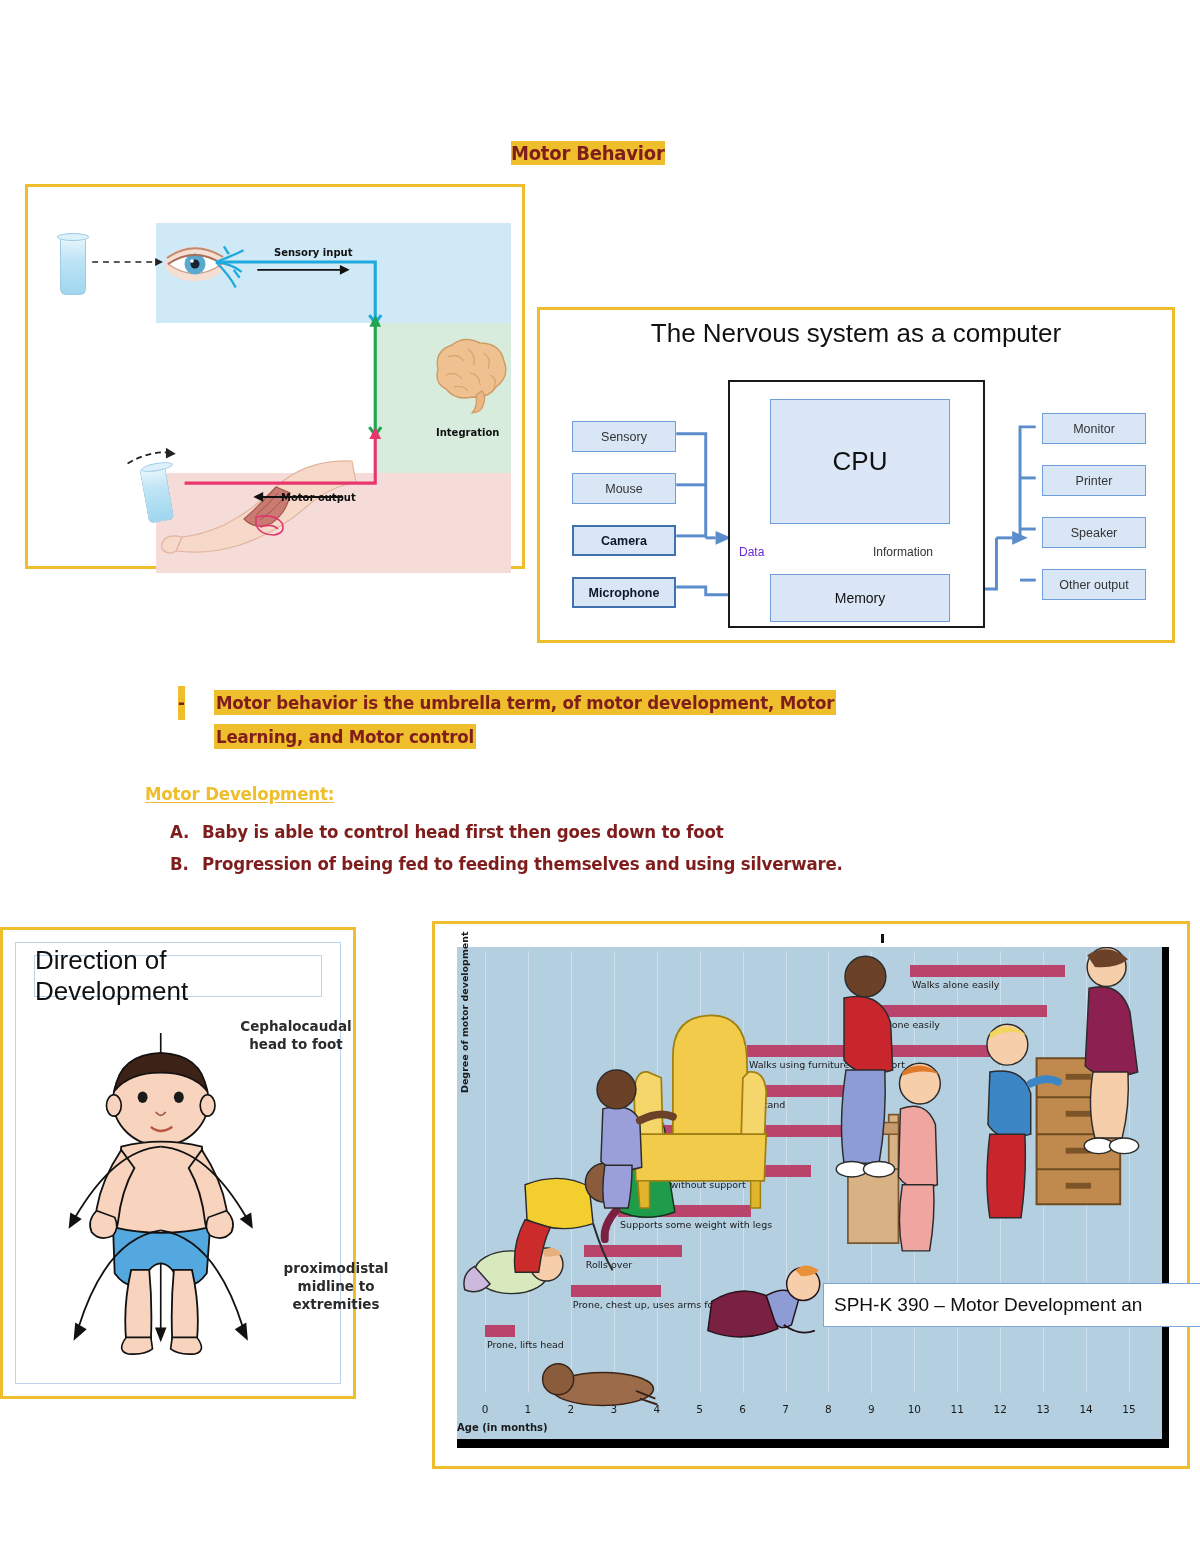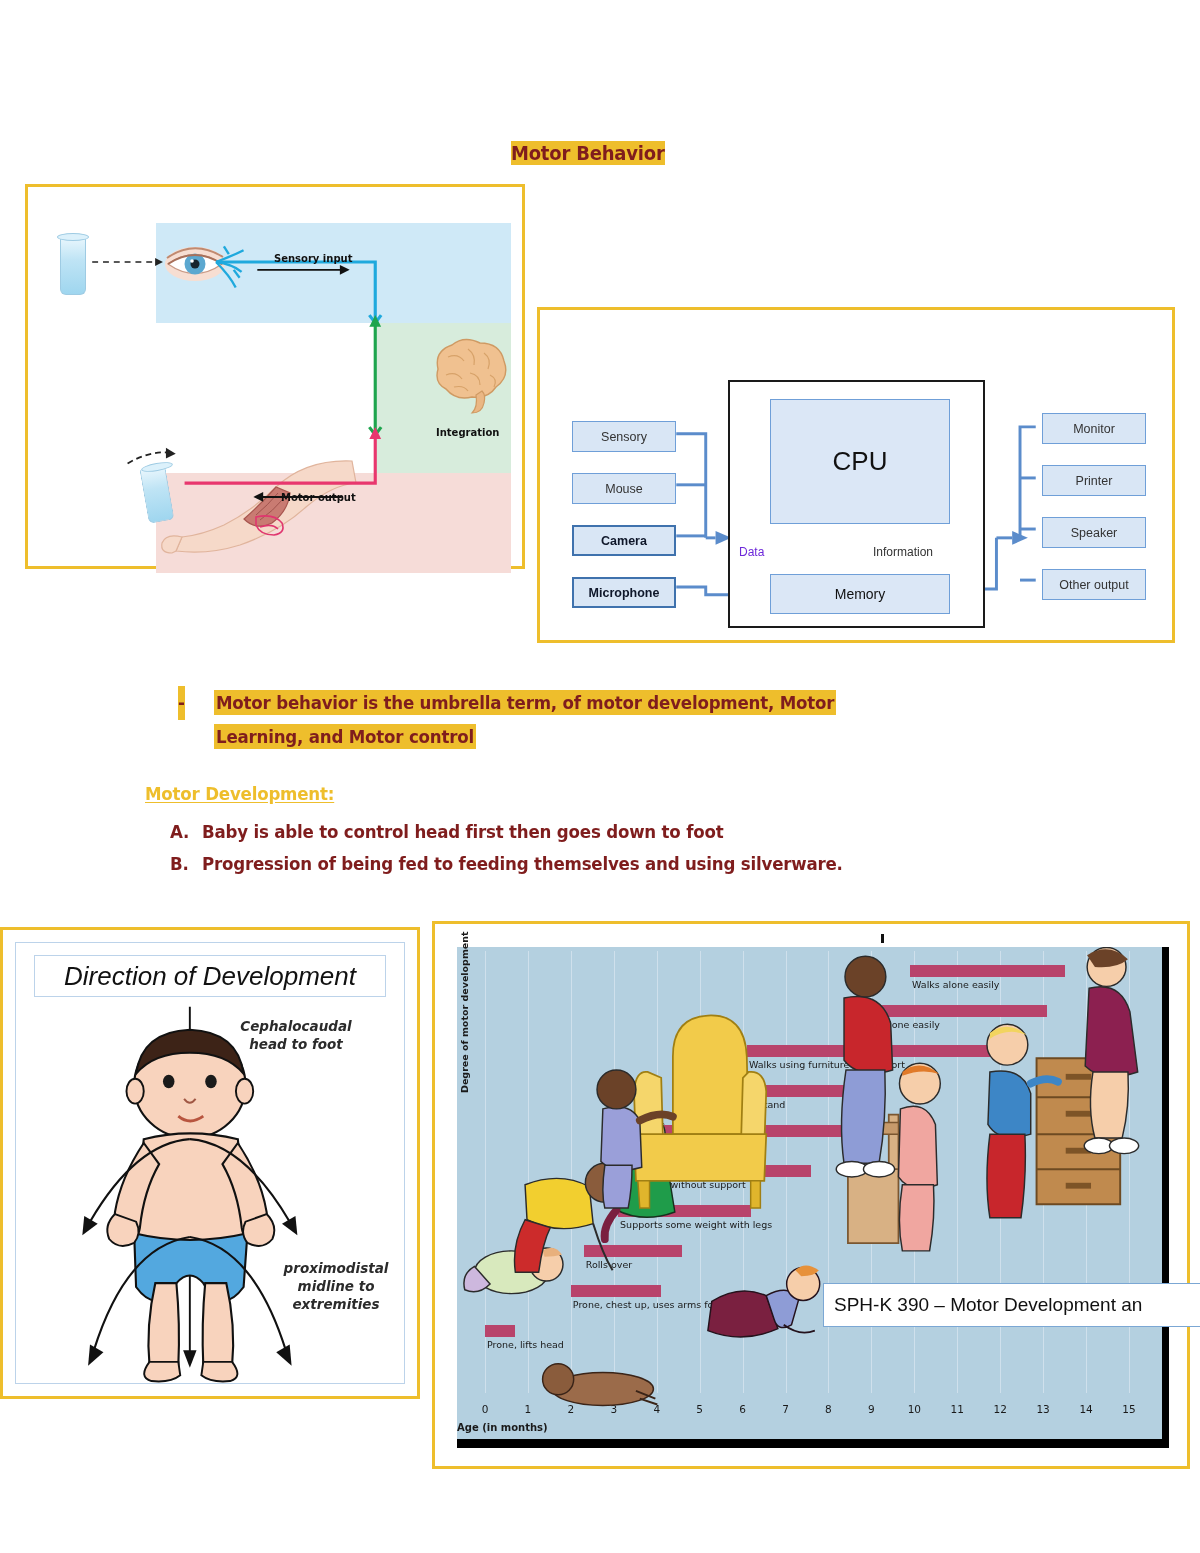--- a/index.html
+++ b/index.html
@@ -61,21 +61,21 @@
   #eye { position:absolute; left:118px; top:38px; width:62px; height:42px; }
   
   #brain { position:absolute; left:378px; top:128px; width:88px; height:82px; }
   
   #arm { position:absolute; left:110px; top:248px; width:210px; height:120px; }
 
   .label-sm {
     position:absolute; font-family:"DejaVu Sans", sans-serif;
     font-size:10px; font-weight:bold; color:#111; white-space:nowrap;
   }
-  #lbl-sensory { left:228px; top:48px; }
+  #lbl-sensory { left:228px; top:42px; }
   #lbl-integration { left:390px; top:222px; }
   #lbl-motor { left:235px; top:287px; }
 
   
   #fig-computer { left:537px; top:307px; width:638px; height:336px; }
   #computer-inner { position:relative; width:100%; height:100%; }
   #computer-title {
     position:absolute; left:0; right:0; top:8px; text-align:center;
     font-family:"Liberation Sans", sans-serif; font-size:26px; color:#111;
   }
@@ -99,21 +99,21 @@
     position:absolute; left:188px; top:70px; width:257px; height:248px;
     border:2px solid #1a1a1a; background:#fff;
   }
   #box-cpu {
     position:absolute; left:230px; top:89px; width:180px; height:125px;
     border:1.5px solid #6f9fd8; background:#dbe7f6;
     display:flex; align-items:center; justify-content:center;
     font-size:26px; color:#111;
   }
   #box-memory {
-    position:absolute; left:230px; top:264px; width:180px; height:40px;
+    position:absolute; left:230px; top:264px; width:180px; height:48px;
     border:1.5px solid #6f9fd8; background:#dbe7f6;
     display:flex; align-items:center; justify-content:center;
     font-size:14px; color:#111;
   }
   #lbl-data { position:absolute; left:199px; top:235px; font-size:12px; color:#6d28d9; }
   #lbl-information { position:absolute; left:333px; top:235px; font-size:12px; color:#333; }
 
   
   #computer-svg { position:absolute; left:0; top:0; width:100%; height:100%; pointer-events:none; }
 
@@ -132,21 +132,21 @@
     text-decoration:underline; text-underline-offset:2px;
   }
   #motor-dev-list {
     position:absolute; left:170px; top:816px; width:900px;
     font-size:18.5px; line-height:32px;
   }
   .mdl-row { display:flex; }
   .mdl-marker { width:32px; flex:0 0 32px; }
 
   
-  #fig-direction { left:0px; top:927px; width:420px; height:472px; padding:12px;font-style:italic; }
+  #fig-direction { left:0px; top:927px; width:356px; height:472px; padding:12px; }
   #direction-inner {
     position:relative; width:100%; height:100%;
     border:1px solid #bcd3ea; background:#fff;
   }
   #direction-title {
     position:absolute; left:18px; top:12px; right:18px; height:42px;
     border:1px solid #bcd3ea; background:#fff;
     display:flex; align-items:center; justify-content:center;
     font-size:26px; color:#111;
   }
@@ -288,20 +288,21 @@
 
     <div class="label-sm" id="lbl-sensory">Sensory input</div>
     <div class="label-sm" id="lbl-integration">Integration</div>
     <div class="label-sm" id="lbl-motor">Motor output</div>
   </div>
 </div>
 
 <div class="figbox" id="fig-computer">
   <div id="computer-inner">
 
+    <div id="computer-title">The Nervous system as a computer</div>
 
     <svg id="computer-svg" viewBox="0 0 638 336">
       <g stroke="#5b8ccb" stroke-width="3" fill="none">
 
         <path d="M136 126 L166 126 L166 232"></path>
         <path d="M136 178 L166 178"></path>
         <path d="M136 230 L166 230"></path>
         <path d="M136 282 L166 282 L166 290 L218 290"></path>
         <path d="M166 232 L176 232"></path>
       </g>

